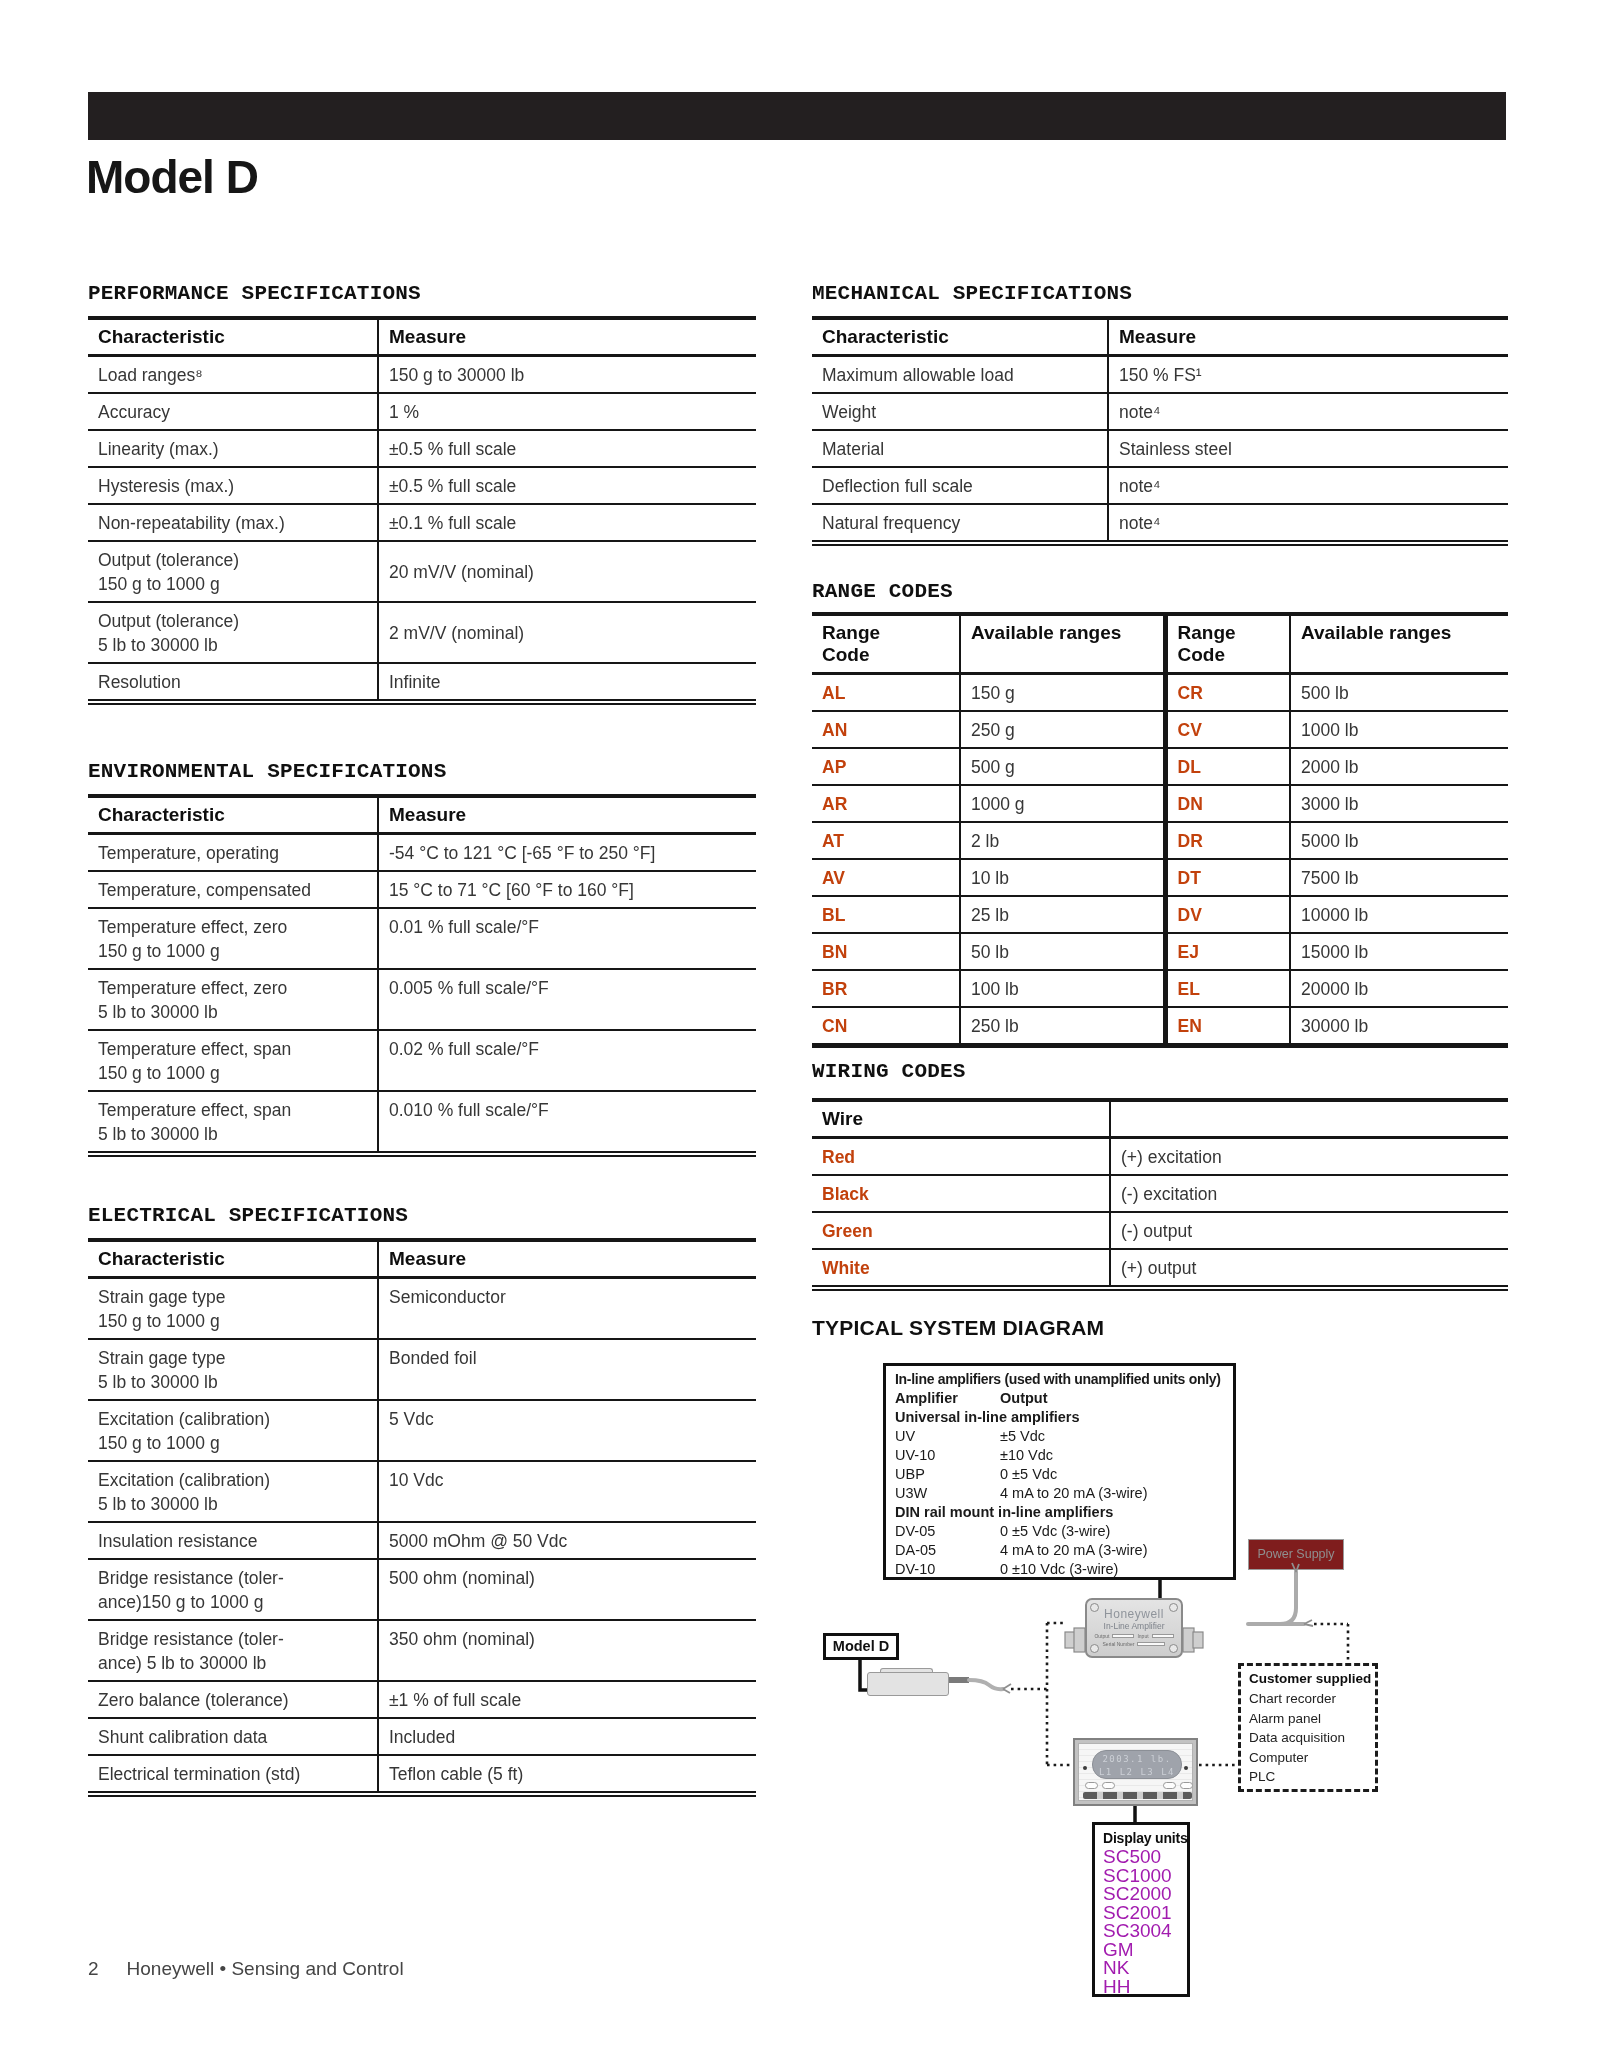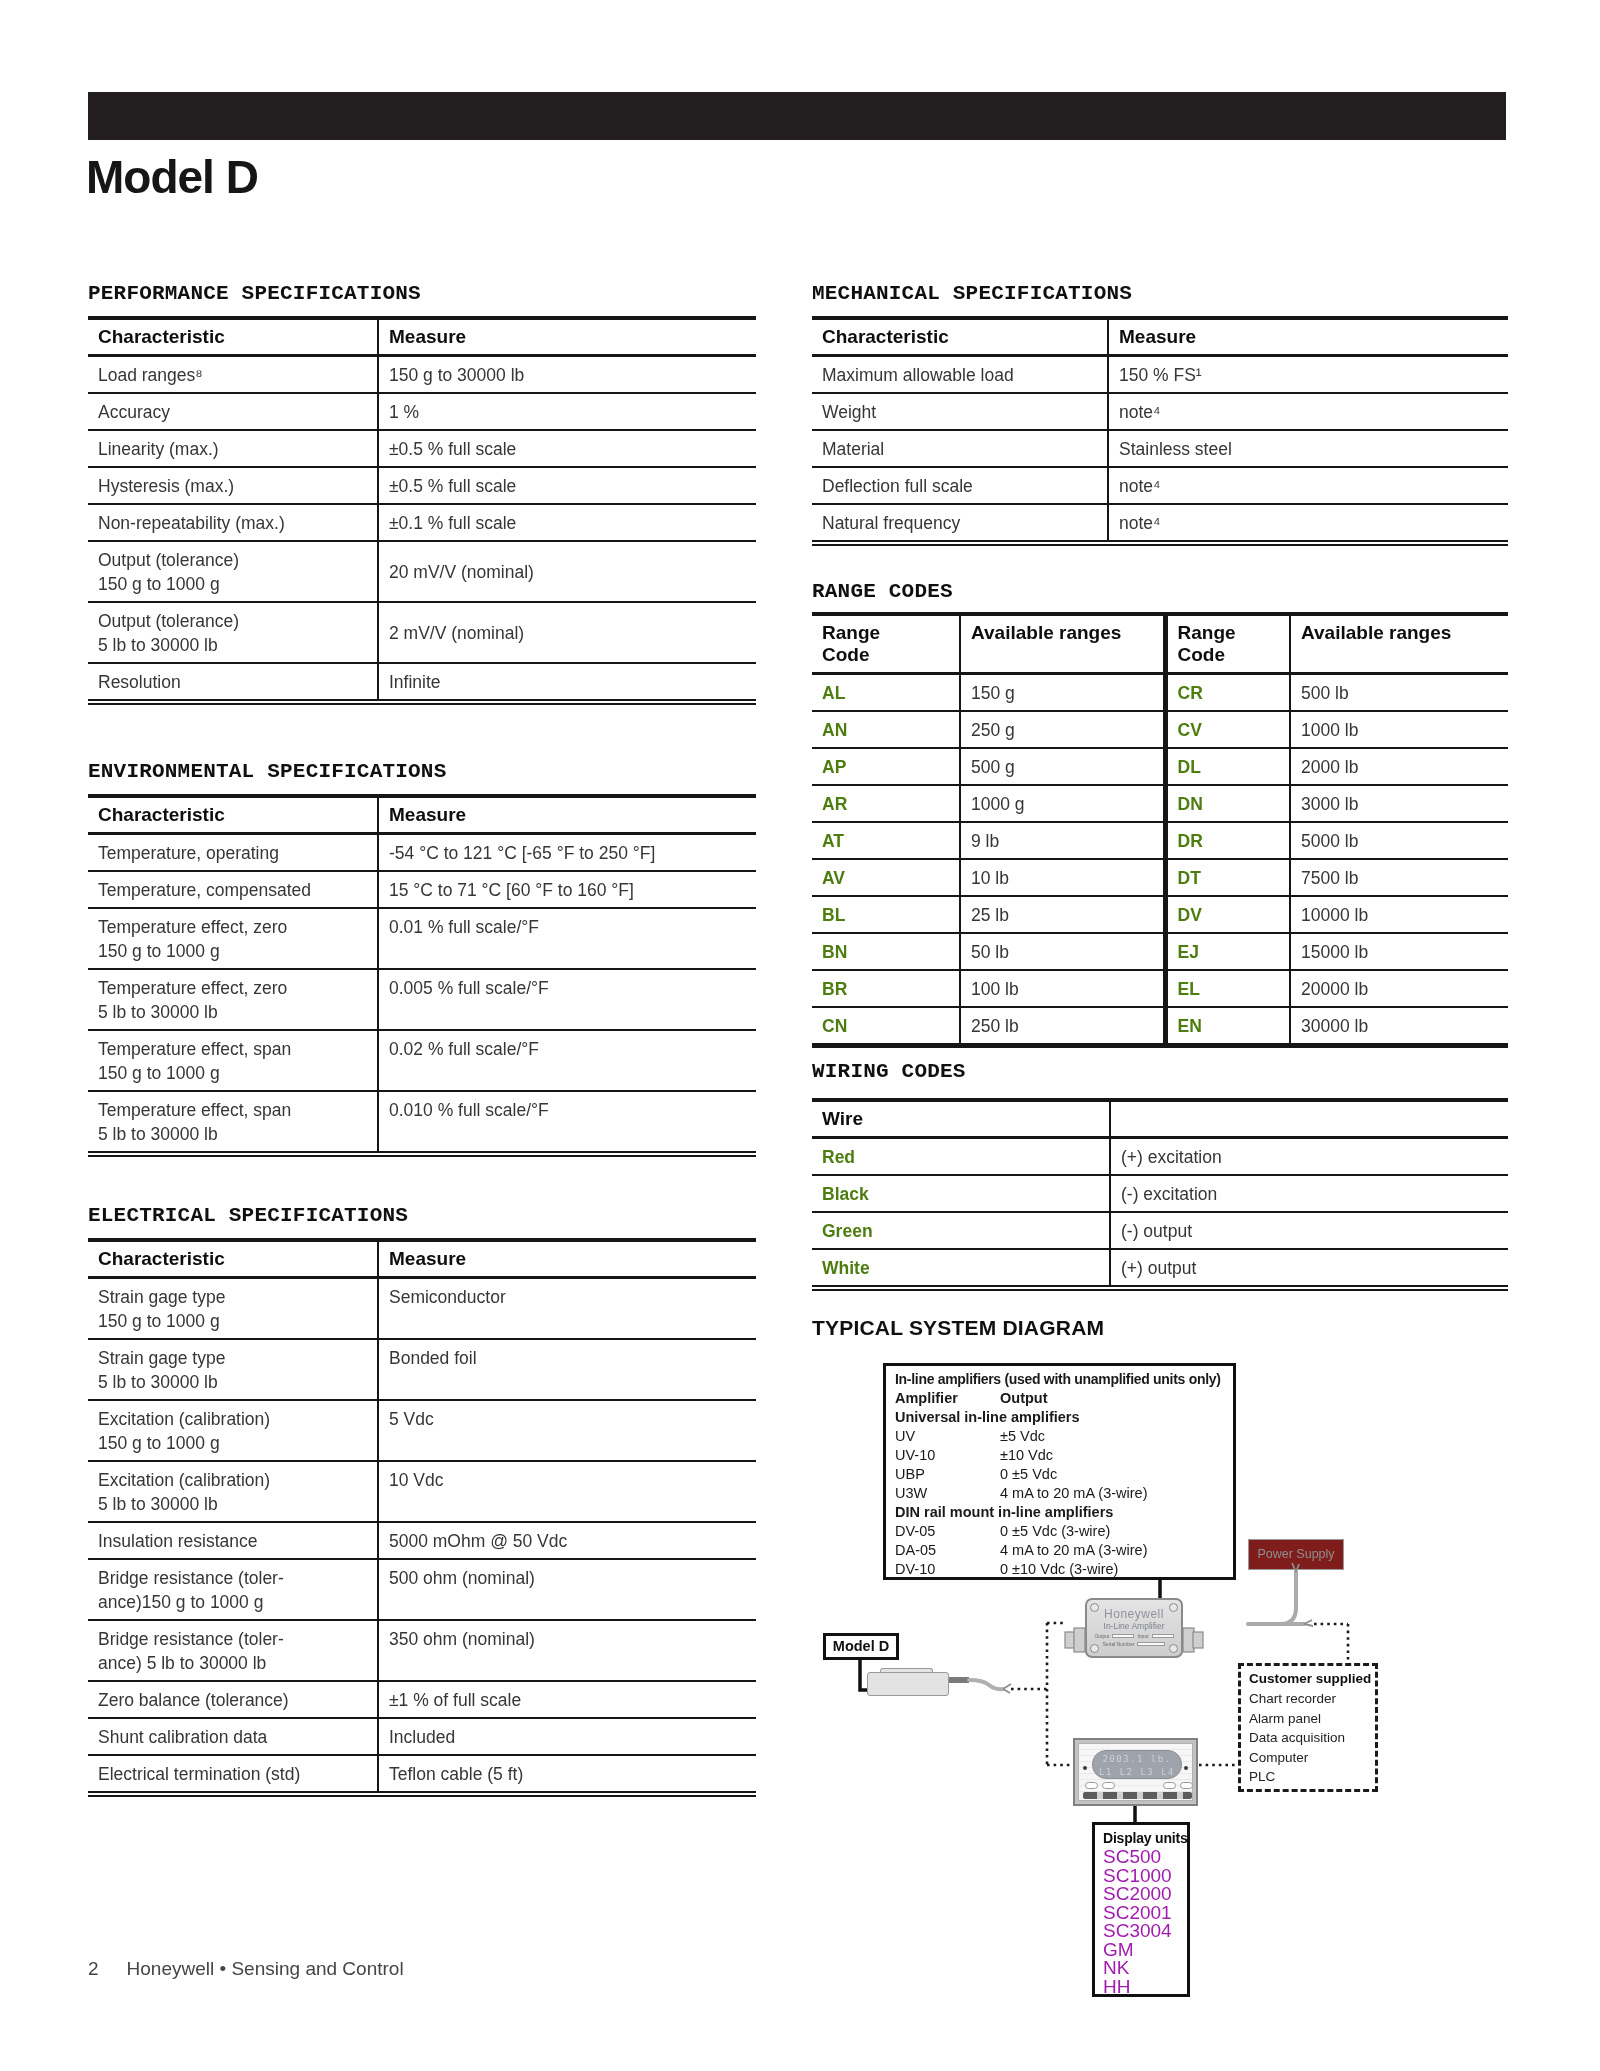--- a/index.html
+++ b/index.html
@@ -17,21 +17,21 @@
   table.spec { width:100%; border-collapse:collapse; table-layout:fixed;
     border-top:4px solid #161616; border-bottom:6px double #161616;
     font-size:17.5px; color:#363636; }
   table.spec th { font-size:19px; color:#0e0e0e; font-weight:bold; text-align:left;
     border-bottom:3px solid #161616; padding:6px 10px; }
   table.spec td { padding:5.5px 10px; line-height:24px; white-space:pre-line; vertical-align:middle; }
   table.spec tr + tr td { border-top:2px solid #161616; }
   table.spec .vdiv { border-right:2px solid #161616; }
 
   table.range { border-bottom:5px solid #161616; }
-  table.range td.code, table.wiring td.wire { font-weight:bold; color:#4d7c0f; }
+  table.range td.code, table.wiring td.wire { font-weight:bold; color:#c2410c; }
   table.range th { vertical-align:top; }
   table.range .mid { border-right:5px solid #161616; }
 
   .footer { position:absolute; left:88px; top:1958px; display:flex; gap:28px;
     font-size:19px; color:#454545; }
 
   
   .diagram { position:absolute; left:810px; top:1310px; width:710px; height:710px; }
   .diagram .dg-title { position:absolute; left:2px; top:6px; font-size:21px; font-weight:bold; letter-spacing:.2px; color:#101010; }
   .dg-svg { position:absolute; left:0; top:0; width:710px; height:710px; pointer-events:none; z-index:3; }
@@ -321,21 +321,21 @@
             <td>2000 lb</td>
           </tr>
       <tr>
             <td class="vdiv code">AR</td>
             <td class="mid">1000 g</td>
             <td class="vdiv code">DN</td>
             <td>3000 lb</td>
           </tr>
       <tr>
             <td class="vdiv code">AT</td>
-            <td class="mid">9 lb</td>
+            <td class="mid">2 lb</td>
             <td class="vdiv code">DR</td>
             <td>5000 lb</td>
           </tr>
       <tr>
             <td class="vdiv code">AV</td>
             <td class="mid">10 lb</td>
             <td class="vdiv code">DT</td>
             <td>7500 lb</td>
           </tr>
       <tr>

